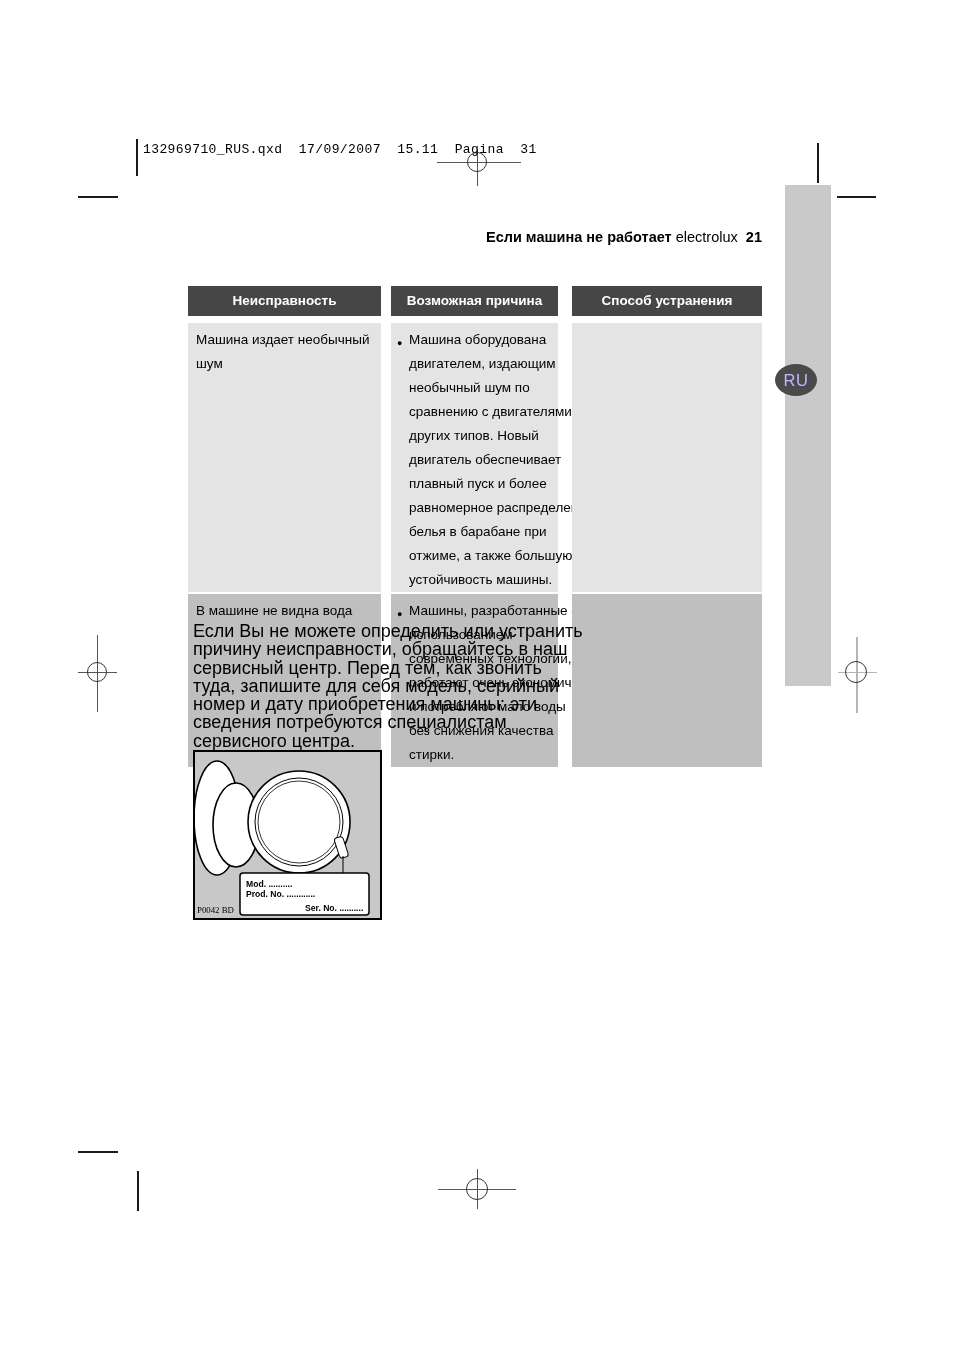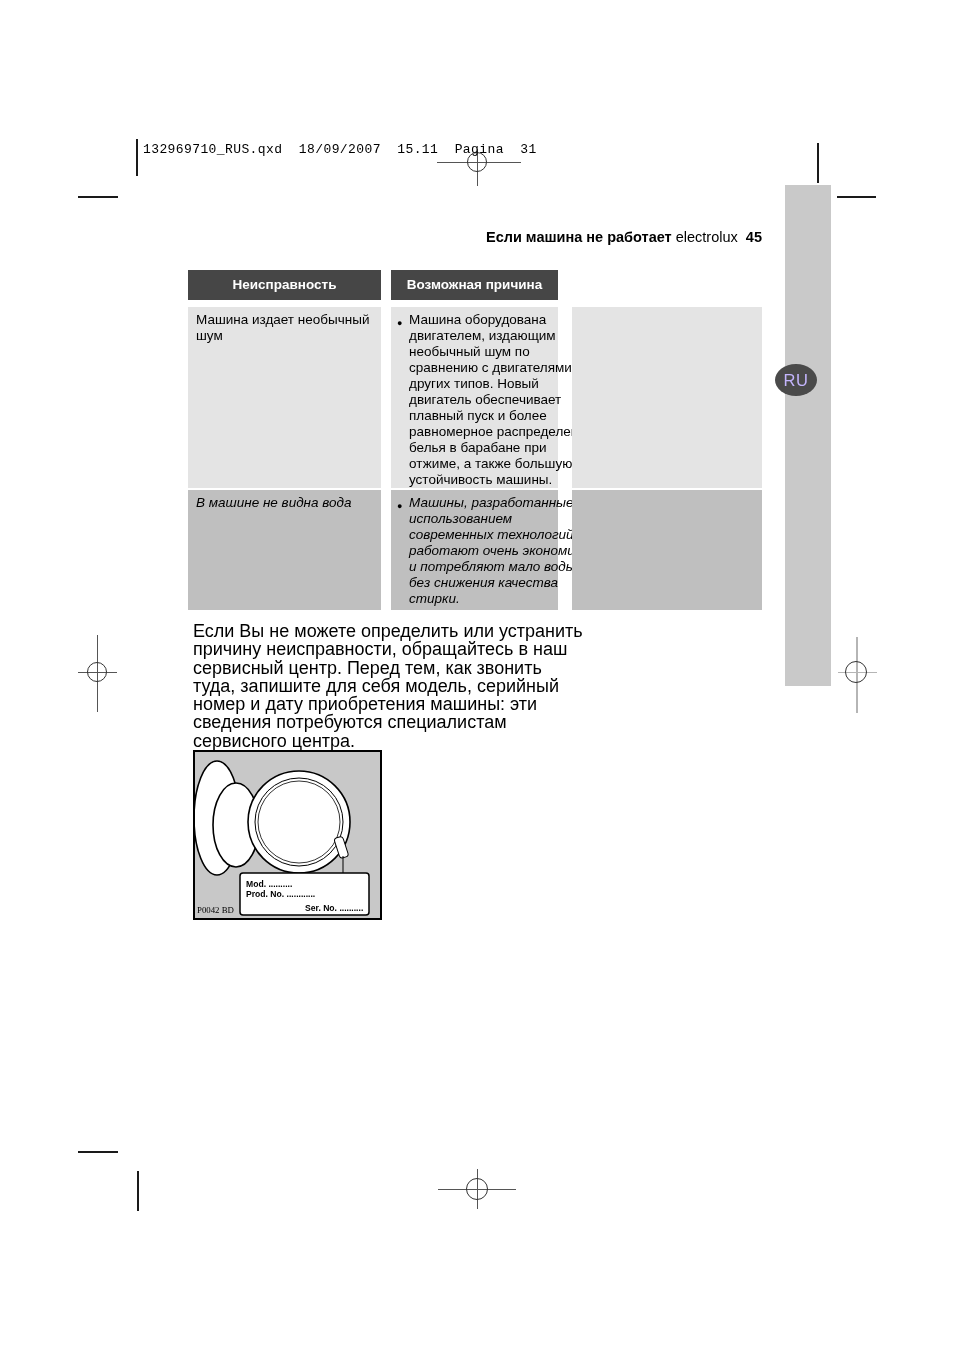--- a/index.html
+++ b/index.html
@@ -44,38 +44,38 @@
     color:#c4b5fd;font-size:16.5px;line-height:32px;text-align:center;
     letter-spacing:.5px;
   }
   
   .heading{
     position:absolute;left:380px;top:229px;width:382px;
     text-align:right;font-size:14.5px;white-space:pre;
   }
   .heading .bold{font-weight:bold;}
   
-  .doc-table{position:absolute;left:188px;top:270px;width:506px;}
+  .doc-table{position:absolute;left:188px;top:286px;width:506px;}
   .t-row{display:flex;}
   .cell{flex:none;}
   .c1{width:193px;}
   .g1{width:10px;flex:none;}
   .c2{width:167px;}
   .g2{width:14px;flex:none;}
   .c3{width:190px;}
   .t-head{height:30px;margin-bottom:7px;}
   .t-head .cell{
     background:var(--table-header-bg);color:#fff;font-weight:bold;
     font-size:13.5px;text-align:center;line-height:30px;height:30px;
   }
-  .t-body .cell{font-size:13.5px;line-height:16px;}
+  .t-body .cell{font-size:13.5px;line-height:24px;}
   .row-odd{min-height:178px;margin-bottom:2px;}
   .row-odd .cell{background:var(--row-odd-bg);}
   .row-even{min-height:120px;}
-  .row-even .cell{background:var(--row-even-bg);font-style:italic;}
+  .row-even .cell{background:var(--row-even-bg);}
   .fault-cell{padding:5px 6px 0 8px;}
   .cause-cell{display:flex;padding:5px 0 0 6px;}
   .bullet{flex:none;width:12px;font-size:9px;padding-top:3px;}
   .pre{white-space:pre;}
   
   .service-note{
     position:absolute;left:193px;top:622px;width:300px;
     font-size:18px;line-height:18.3px;white-space:pre;
   }
   
@@ -111,33 +111,34 @@
   <div class="reg-circle" style="left:87px;top:662px;width:20px;height:20px;"></div>
 
   <div class="mark light" style="left:856px;top:637px;width:1.5px;height:76px;"></div>
   <div class="mark light" style="left:838px;top:672px;width:39px;height:1px;"></div>
   <div class="reg-circle" style="left:845px;top:661px;width:22px;height:22px;"></div>
 
   <div class="mark" style="left:438px;top:1189px;width:78px;height:1px;background:#555;"></div>
   <div class="mark" style="left:477px;top:1169px;width:1px;height:40px;background:#555;"></div>
   <div class="reg-circle" style="left:466px;top:1178px;width:22px;height:22px;"></div>
 
-  <div class="print-header">132969710_RUS.qxd  18/09/2007  15.11  Pagina  31</div>
+  <div class="print-header">132969710_RUS.qxd  17/09/2007  15.11  Pagina  31</div>
 
   <div class="side-band"></div>
   <div class="lang-badge">RU</div>
 
-  <div class="heading"><span class="bold">Если машина не работает</span><span> </span><span>electrolux</span><span>  </span><span class="bold">45</span></div>
+  <div class="heading"><span class="bold">Если машина не работает</span><span> </span><span>electrolux</span><span>  </span><span class="bold">21</span></div>
 
   <div class="doc-table">
     <div class="t-row t-head">
       <div class="cell c1">Неисправность</div>
       <div class="g1"></div>
       <div class="cell c2">Возможная причина</div>
       <div class="g2"></div>
+      <div class="cell c3">Способ устранения</div>
     </div>
 
     <div class="t-row t-body row-odd">
       <div class="cell c1 fault-cell"><span class="pre">Машина издает необычный
 шум</span></div>
       <div class="g1"></div>
       <div class="cell c2 cause-cell">
         <span class="bullet">●</span>
         <span class="pre">Машина оборудована
 двигателем, издающим

